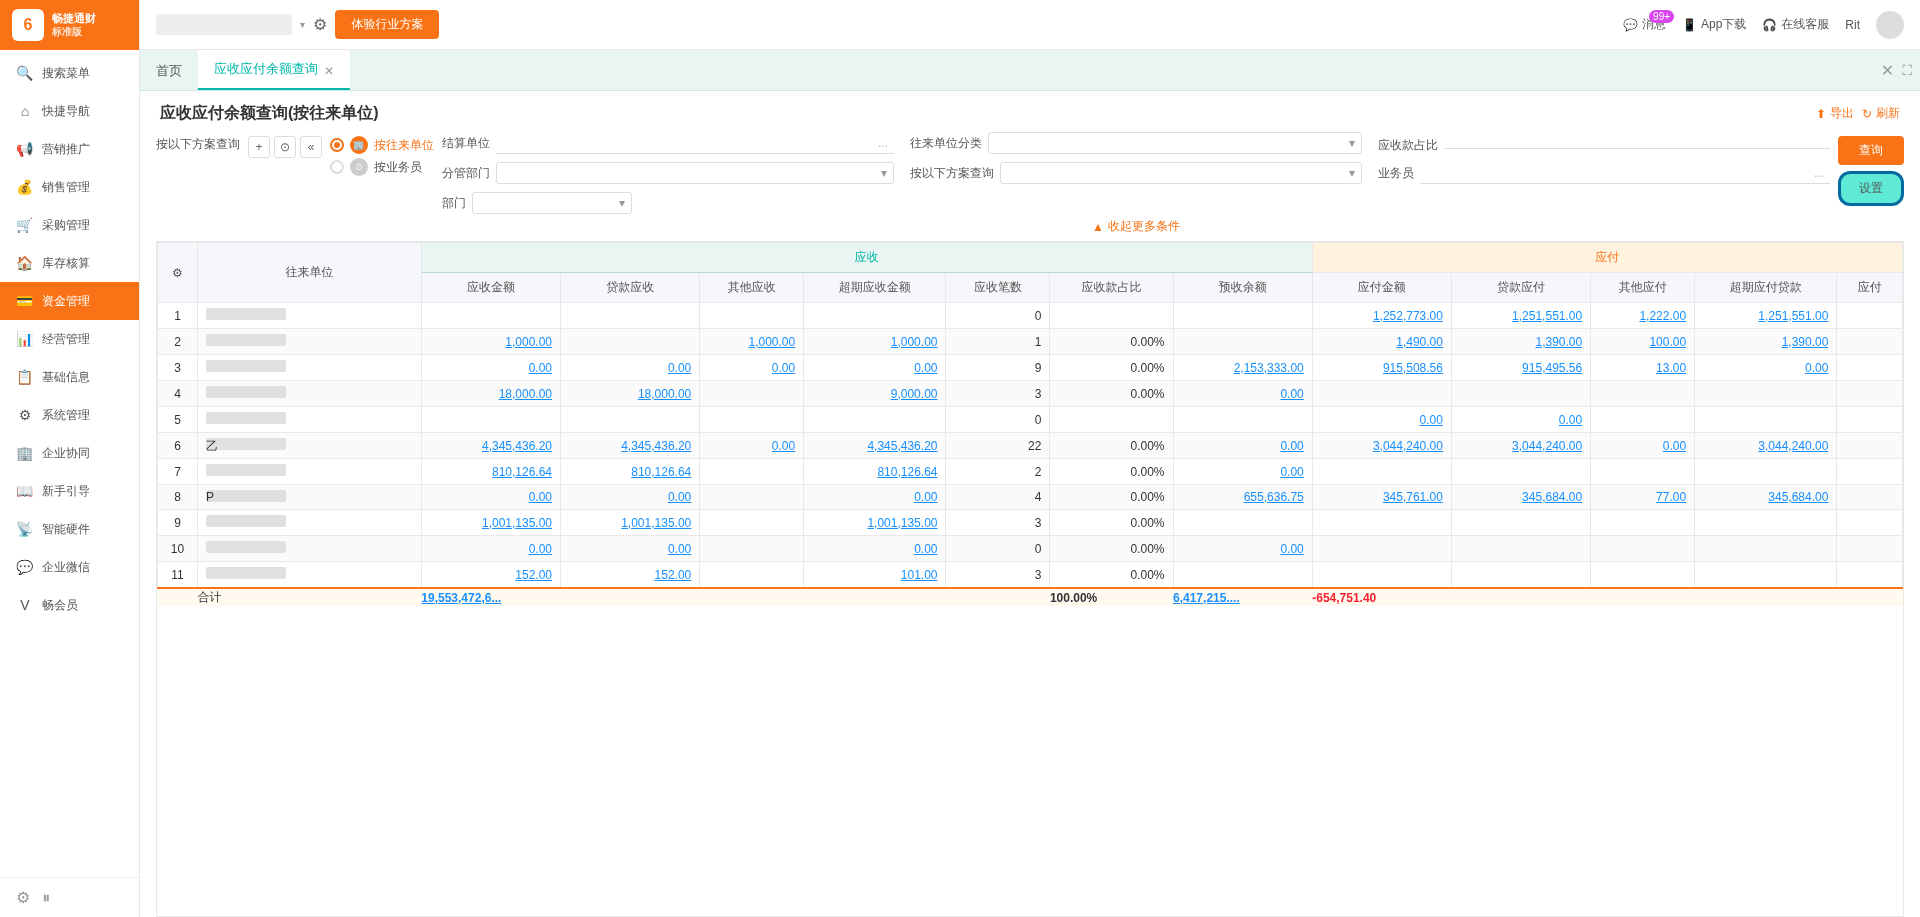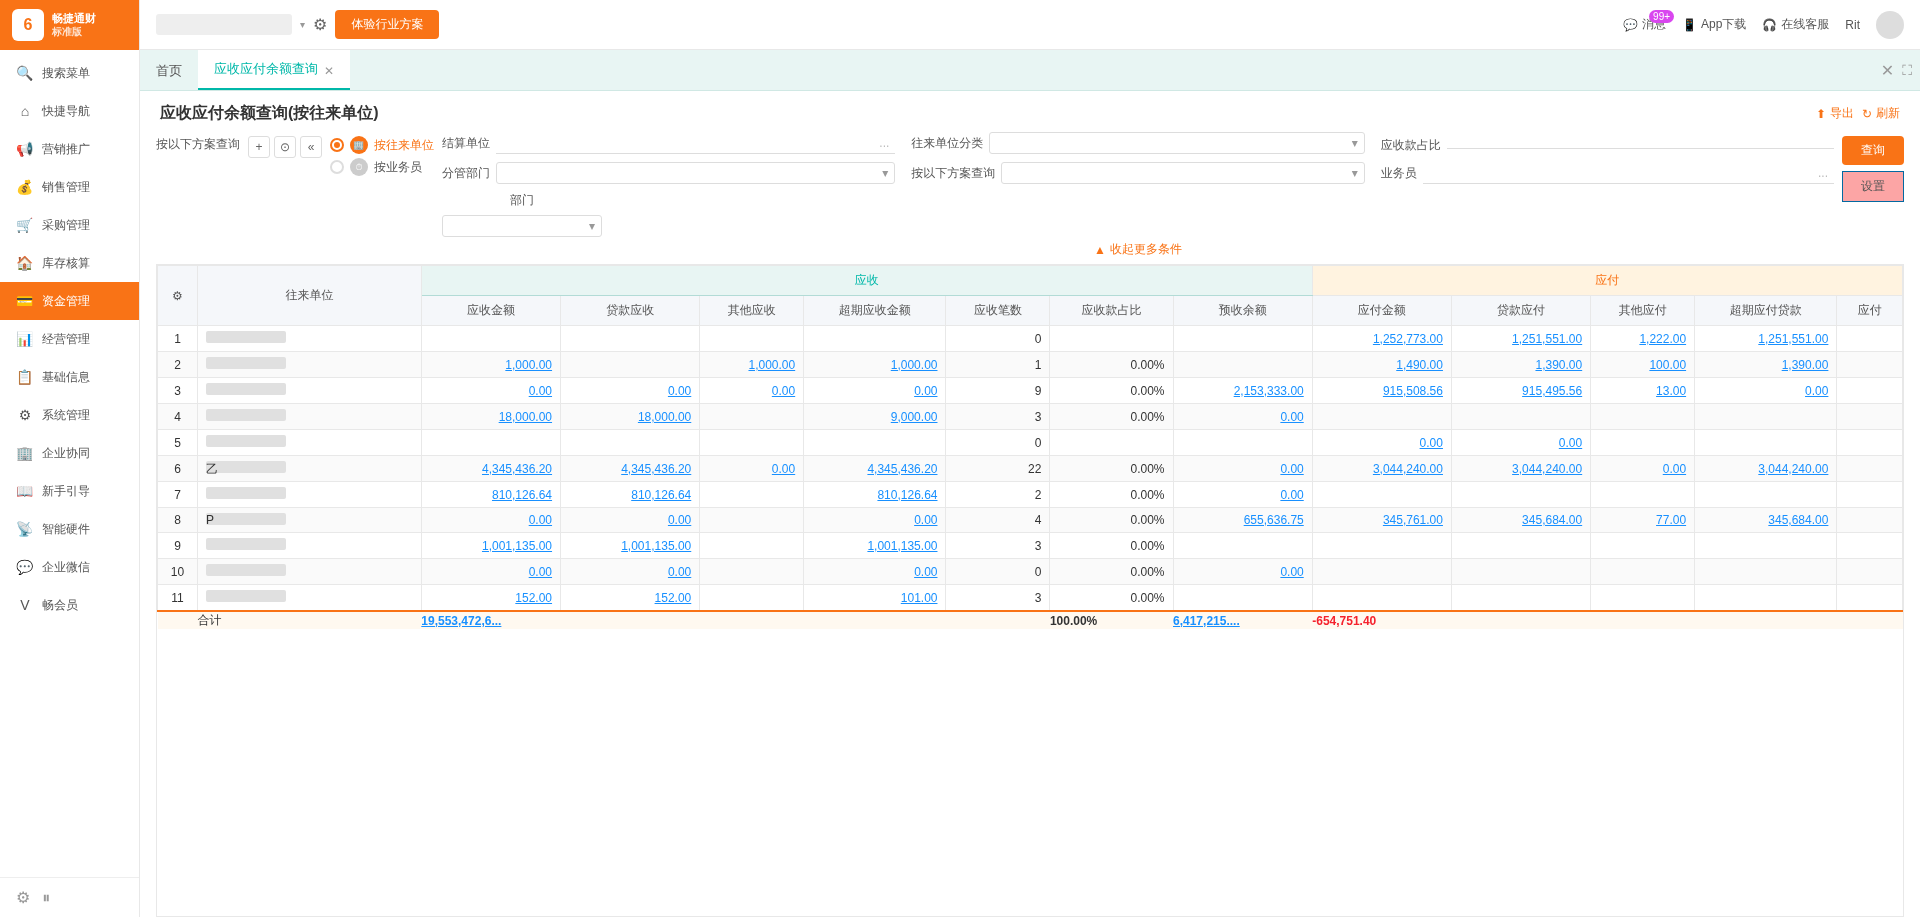--- a/index.html
+++ b/index.html
@@ -266,40 +266,40 @@
           </div>
           <div style="display:flex;align-items:center;gap:6px;flex:1;">
             <span style="font-size:12px;color:#555;white-space:nowrap;">业务员</span>
             <div style="flex:1;border-bottom:1px solid #ddd;padding:3px 6px;display:flex;align-items:center;justify-content:flex-end;min-width:120px;cursor:pointer;">
               <span style="color:#bbb;">...</span>
             </div>
           </div>
         </div>
 
         <div style="display:flex;gap:16px;margin-bottom:4px;align-items:center;">
-          <div style="display:flex;align-items:center;gap:6px;flex-direction:column;">
+          <div style="display:flex;align-items:center;gap:6px;">
             <span style="font-size:12px;color:#555;white-space:nowrap;">部门</span>
             <div style="width:160px;border:1px solid #ddd;padding:3px 6px;display:flex;align-items:center;justify-content:space-between;border-radius:3px;background:#fff;cursor:pointer;">
               <span></span>
                 <span style="color:#999;">▾</span>
             </div>
           </div>
         </div>
 
         <div style="display:flex;justify-content:center;margin-top:4px;">
           <div style="display:flex;align-items:center;gap:4px;color:#f97316;font-size:12px;cursor:pointer;">
             <span>▲</span>
             <span>收起更多条件</span>
           </div>
         </div>
       </div>
 
       <div style="display:flex;flex-direction:column;gap:6px;padding-top:4px;">
         <button style="background:#f97316;color:#fff;border:none;padding:6px 18px;border-radius:4px;cursor:pointer;font-size:12px;">查询</button>
-        <button style="background:#fca5a5;color:#555;border:1px solid #0369a1;padding:6px 18px;border-radius:0;cursor:pointer;font-size:12px;">设置</button>
+        <button style="background:#5eead4;color:#555;border:3px solid #0369a1;padding:6px 18px;border-radius:12px;cursor:pointer;font-size:12px;">设置</button>
       </div>
     </div>
 
     <div class="table-container">
       <table>
         <thead>
           <tr>
             <th rowspan="2" style="width:40px;">
               <span>⚙</span>
             </th>

